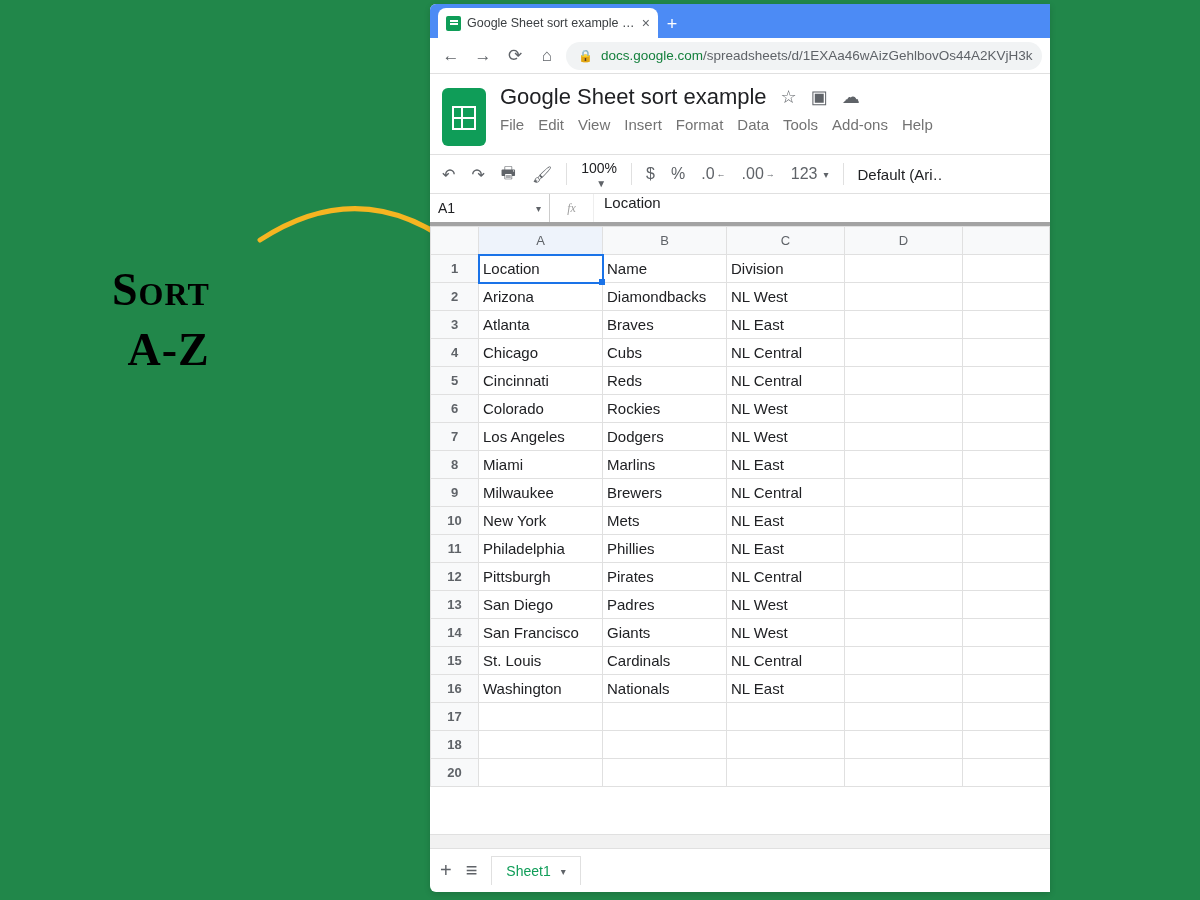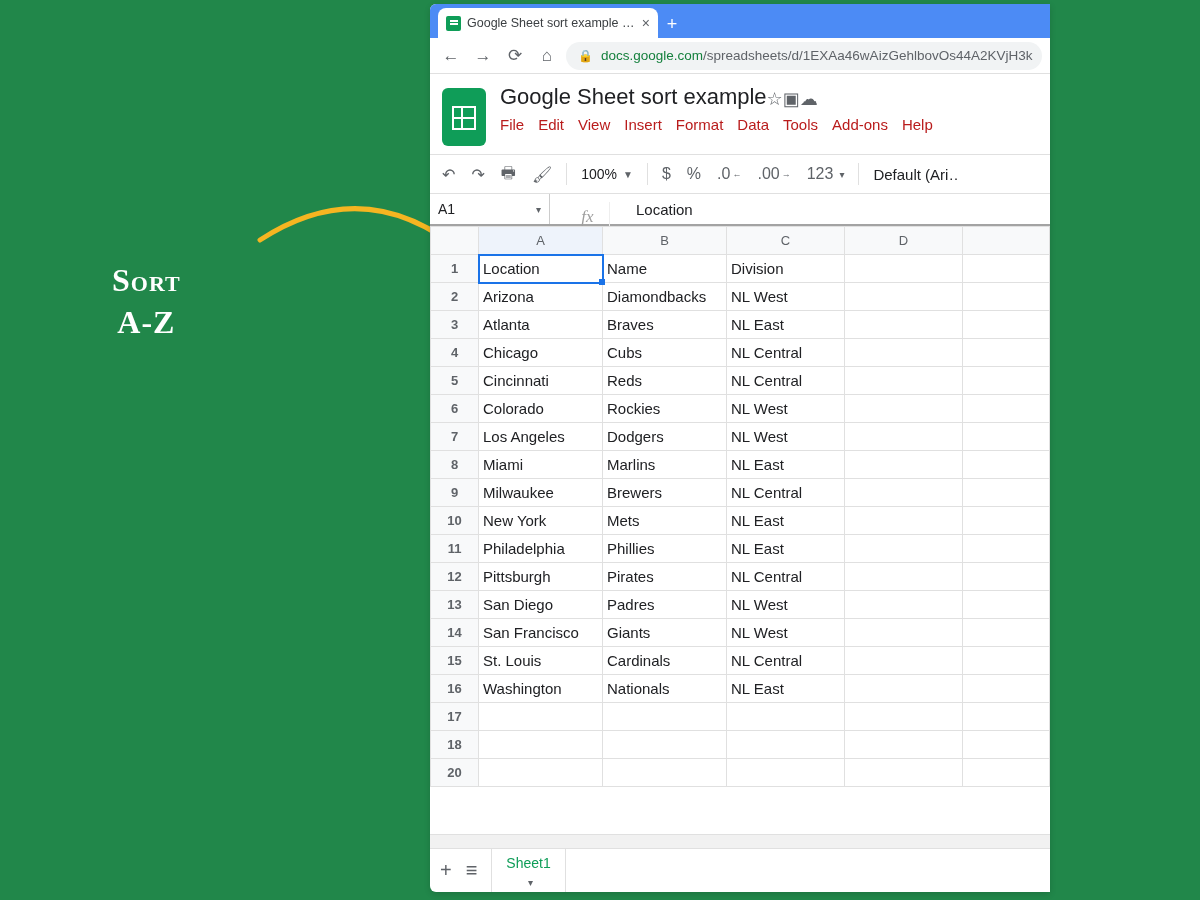--- a/index.html
+++ b/index.html
@@ -12,26 +12,26 @@
   body {
     background: #21874a;
     position: relative;
   }
 
   
   .annotation {
     position: absolute;
     left: 112px;
     top: 260px;
-    color: #ffffff;
+    color: #000000;
     font-family: "Comic Sans MS", "Segoe Script", cursive;
-    font-size: 32px;
+    font-size: 46px;
     font-weight: 600;
     line-height: 1.3;
-    text-align: center;
+    text-align: right;
     letter-spacing: 1px;
     font-variant: small-caps;
   }
   .arrow-svg {
     position: absolute;
     left: 250px;
     top: 180px;
     pointer-events: none;
   }
 
@@ -149,89 +149,87 @@
       linear-gradient(#fff,#fff) 0 0/100% 2px no-repeat,
       linear-gradient(#fff,#fff) 0 100%/100% 2px no-repeat,
       linear-gradient(#fff,#fff) 0 50%/100% 2px no-repeat,
       linear-gradient(#fff,#fff) 0 0/2px 100% no-repeat,
       linear-gradient(#fff,#fff) 100% 0/2px 100% no-repeat,
       linear-gradient(#fff,#fff) 40% 0/2px 100% no-repeat;
   }
   .titlebar { flex: 1; }
   .doc-title-row {
     display: flex;
-    align-items: flex-end;
+    align-items: center;
+    gap: 14px;
   }
   .doc-title {
     font-size: 22px;
     color: #202124;
   }
   .title-icon {
     color: #5f6368;
     font-size: 18px;
   }
   .menubar {
     display: flex;
     gap: 14px;
     margin-top: 6px;
     font-size: 15px;
-    color: #b91c1c;
+    color: #737373;
   }
   .menubar span { cursor: pointer; }
 
   
   .toolbar {
     display: flex;
     align-items: center;
     height: 40px;
     border-top: 1px solid #e0e0e0;
     border-bottom: 1px solid #e0e0e0;
     margin-top: 8px;
     padding: 0 8px;
     gap: 8px;
     color: #5f6368;
   }
   .toolbar .tb { font-size: 16px; cursor: pointer; display: flex; align-items: center; gap: 2px; padding: 0 4px; }
   .toolbar .sep { width: 1px; height: 22px; background: #e0e0e0; margin: 0 2px; }
-  .toolbar .zoom { color: #202124; font-size: 14px; }
+  .toolbar .zoom { color: #202124; font-size: 14px; flex-direction: column; }
   .toolbar .font-box { color: #202124; font-size: 15px; white-space: nowrap; overflow: hidden; max-width: 90px; }
   .dd-caret { font-size: 10px; color: #5f6368; margin-left: 4px; }
 
   
   .formula-row {
     display: flex;
-    align-items: center;
     height: 32px;
-    border-bottom: 2px solid #a3a3a3;
-    gap: 16px;
+    border-bottom: 4px solid #a3a3a3;
   }
   .name-box {
     width: 120px;
     padding: 0 8px;
     font-size: 14px;
     color: #202124;
     display: flex;
     align-items: center;
     justify-content: space-between;
     border-right: 1px solid #ccc;
     height: 100%;
   }
   .fx {
     width: 44px;
     font-style: italic;
     color: #9e9e9e;
     font-family: serif;
-    font-size: 17px;
+    font-size: 12px;
     text-align: center;
     border-right: 1px solid #eee;
     height: 100%;
     display: flex;
     align-items: center;
     justify-content: center;
-    margin-top: 15px;
   }
   .formula-input {
     flex: 1;
     padding: 0 10px;
     font-size: 15px;
     color: #202124;
   }
 
   
   .sheet-area {
@@ -303,21 +301,20 @@
   .sheet-tab {
     border: 1px solid #e0e0e0;
     border-bottom: none;
     padding: 6px 14px;
     color: #0f9d58;
     font-size: 14px;
     font-weight: 500;
     display: flex;
     align-items: center;
     gap: 6px;
-    flex-direction: column;
   }
   .hscroll {
     height: 14px;
     background: #f1f1f1;
     border-top: 1px solid #e0e0e0;
   }
 </style>
 </head>
 <body>
 

